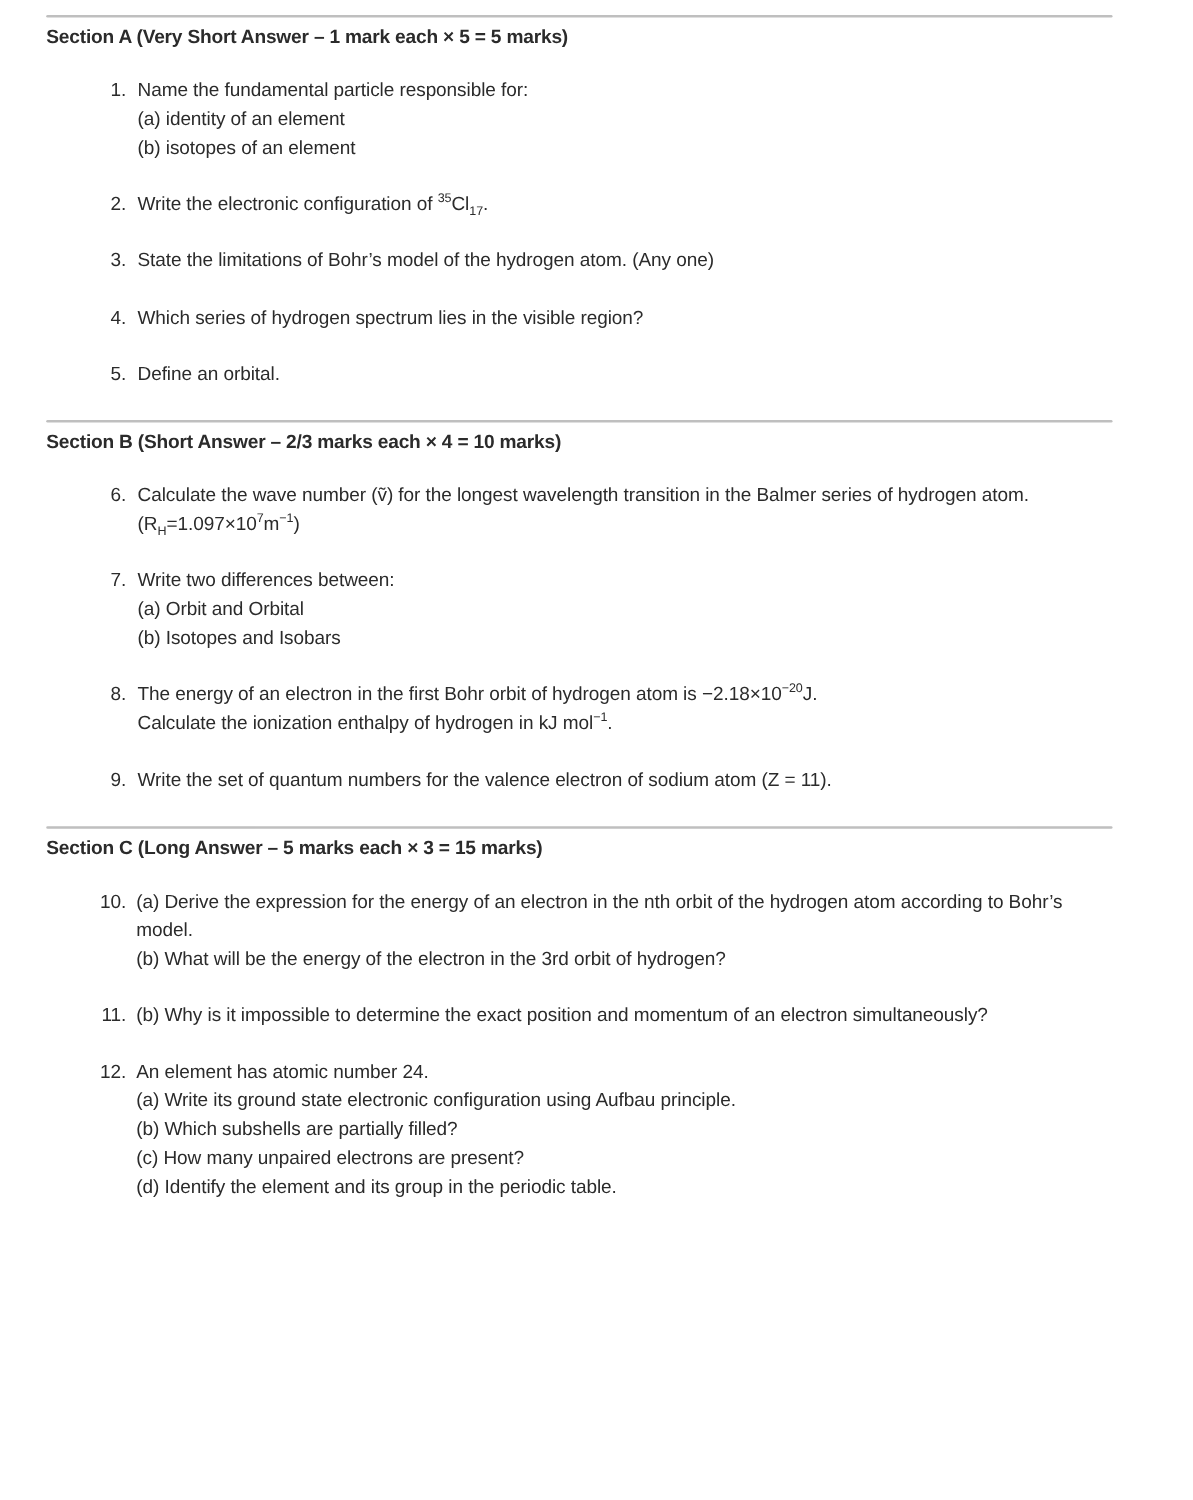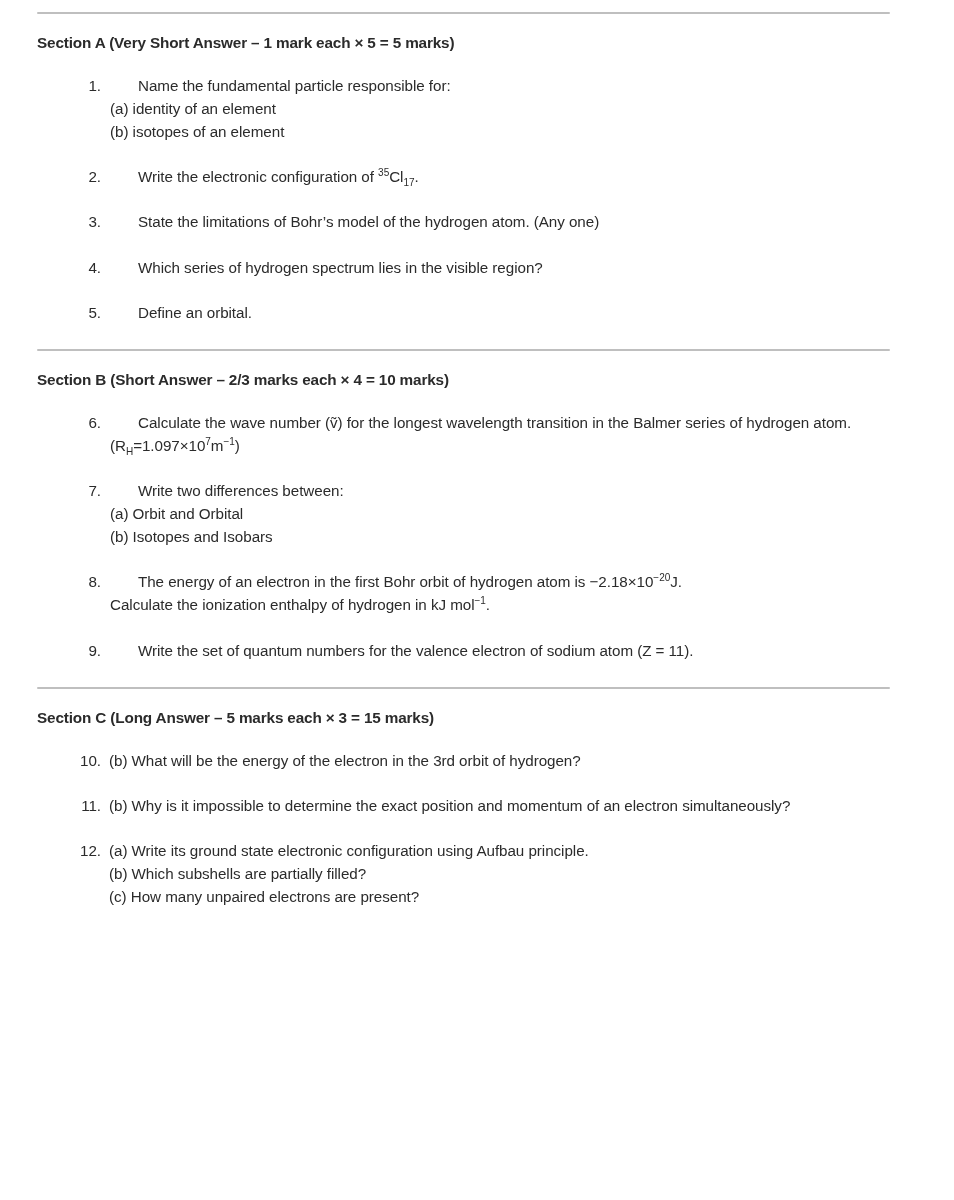--- a/index.html
+++ b/index.html
@@ -30,21 +30,21 @@
   }
   .rule-top { margin-top: 12px; }
   .rule-mid { margin-top: 25px; }
   .section {
     padding: 0 64px 0 37px;
   }
   .section-title {
     font-size: 15.3px;
     font-weight: bold;
     letter-spacing: -0.15px;
-    margin-top: 19px;
+    margin-top: 6px;
     margin-bottom: 0;
     line-height: 1.25;
   }
   ol.qlist {
     list-style: none;
     margin: 0;
     padding: 0;
   }
   li.q {
     position: relative;
@@ -76,21 +76,20 @@
     vertical-align: super;
     line-height: 0;
   }
   sub {
     font-size: 0.66em;
     vertical-align: sub;
     line-height: 0;
   }
   .body-text {
     display: block;
-    margin-left: 28px;
   }
 </style>
 </head>
 <body>
 
 <div class="page">
 
   <div class="rule rule-top"></div>
 
   <div class="section">
@@ -161,31 +160,34 @@
   </div>
 
   <div class="rule rule-mid"></div>
 
   <div class="section">
     <div class="section-title">Section C (Long Answer – 5 marks each × 3 = 15 marks)</div>
     <ol class="qlist">
 
       <li class="q wide">
         <span class="num">10.</span>
+        <span class="body-text">(a) Derive the expression for the energy of an electron in the nth orbit of the hydrogen atom according to Bohr’s model.</span>
         <span class="subline">(b) What will be the energy of the electron in the 3rd orbit of hydrogen?</span>
       </li>
 
       <li class="q wide">
         <span class="num">11.</span>
         <span class="subline">(b) Why is it impossible to determine the exact position and momentum of an electron simultaneously?</span>
       </li>
 
       <li class="q wide">
         <span class="num">12.</span>
+        <span class="body-text">An element has atomic number 24.</span>
         <span class="subline">(a) Write its ground state electronic configuration using Aufbau principle.</span>
         <span class="subline">(b) Which subshells are partially filled?</span>
         <span class="subline">(c) How many unpaired electrons are present?</span>
+        <span class="subline">(d) Identify the element and its group in the periodic table.</span>
       </li>
 
     </ol>
   </div>
 
 </div>
 
 </body></html>

